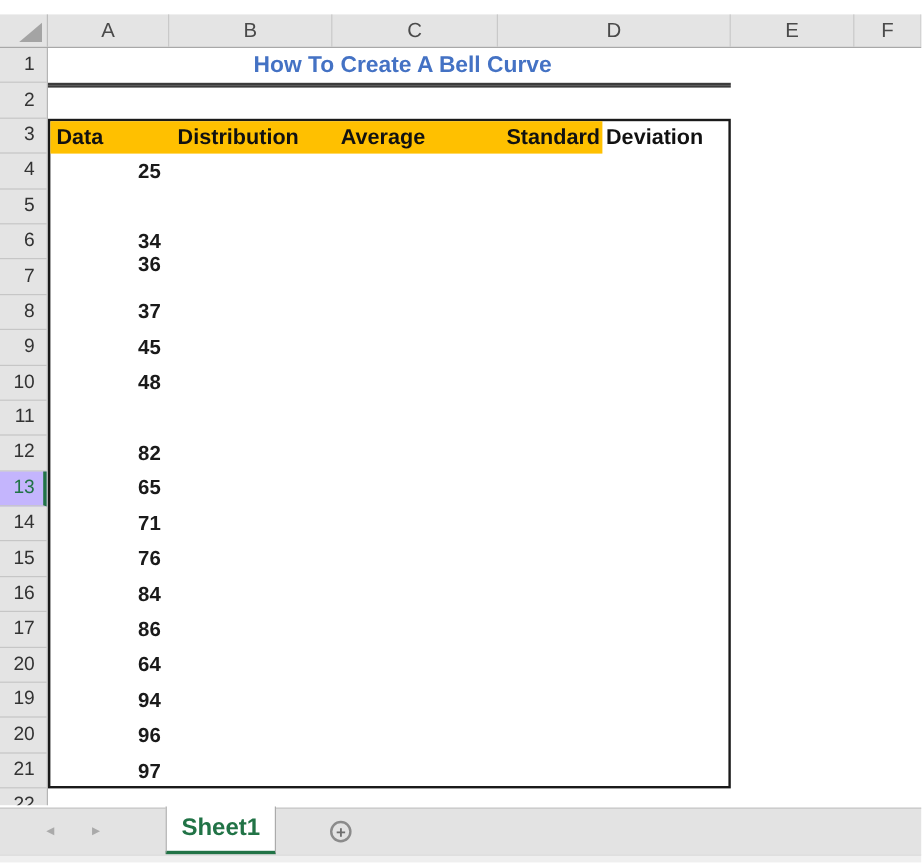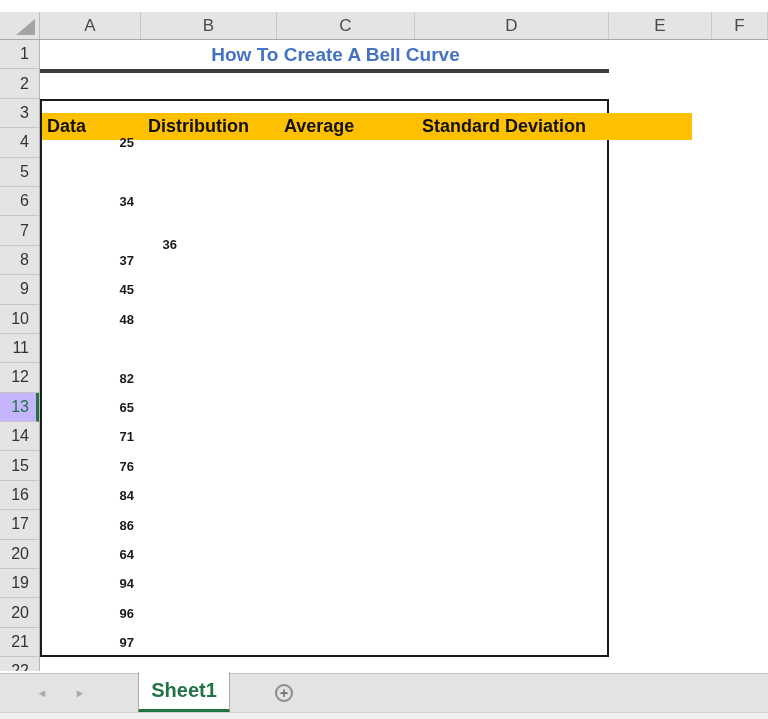--- a/index.html
+++ b/index.html
@@ -16,23 +16,23 @@
   
   .row-headers{position:absolute;left:0;top:40px;width:40px;height:631px;background:#e4e4e4;border-right:1px solid #b5b5b5;overflow:hidden;}
   .row-h{width:100%;height:29.4px;display:flex;align-items:center;justify-content:flex-end;padding-right:10px;color:#333;font-size:16px;border-bottom:1px solid #c6c6c6;}
   .row-h.active{color:var(--excel-green,#217346);background:#c4b5fd;border-right:3px solid var(--excel-green,#217346);padding-right:7px;}
 
   
   .cells{position:absolute;left:40px;top:40px;width:728px;height:631px;background:#ffffff;overflow:hidden;}
   .title-cell{position:absolute;left:11px;top:0;width:569px;height:29.4px;display:flex;align-items:center;justify-content:center;font-weight:bold;font-size:19px;color:var(--title-color,#4472C4);}
   .dbl-underline{position:absolute;left:0;top:29.4px;width:569px;height:3px;border-top:2px solid #3c3c3c;border-bottom:2px solid #3c3c3c;}
   .table-box{position:absolute;left:0;top:58.8px;width:569px;height:558.6px;border:2px solid #1a1a1a;background:#ffffff;}
-  .table-head-row{position:absolute;left:0;top:12px;width:650px;height:27.4px;background:var(--header-fill,#FFC000);}
+  .table-head-row{position:absolute;left:0;top:0;width:460px;height:27.4px;background:var(--header-fill,#FFC000);}
   .th-cell{position:absolute;top:0;height:100%;display:flex;align-items:center;padding-left:5px;font-weight:bold;font-size:18px;color:#111;white-space:nowrap;}
-  .data-cell{position:absolute;width:99px;height:29.4px;display:flex;align-items:center;justify-content:flex-end;padding-right:7px;font-weight:bold;font-size:13px;color:#1a1a1a;}
+  .data-cell{position:absolute;width:99px;height:29.4px;display:flex;align-items:center;justify-content:flex-end;padding-right:7px;font-weight:bold;font-size:17px;color:#1a1a1a;}
 
   
   .tab-bar{position:absolute;left:0;top:673px;width:768px;height:39px;background:#e3e3e3;border-top:1px solid #c6c6c6;}
   .nav-arrow{position:absolute;top:0;height:100%;display:flex;align-items:center;justify-content:center;width:20px;color:#aaaaaa;font-size:11px;cursor:default;}
   .nav-prev{left:32px;}
   .nav-next{left:70px;}
   .sheet-tab{position:absolute;left:138px;top:-2px;width:92px;height:41px;background:#ffffff;border-left:1px solid #ababab;border-right:1px solid #ababab;border-bottom:4px solid var(--excel-green,#217346);display:flex;align-items:center;justify-content:center;font-weight:bold;font-size:20px;color:var(--excel-green,#217346);}
   .add-sheet{position:absolute;left:275px;top:10px;width:18px;height:18px;border:2px solid #8b8b8b;border-radius:50%;display:flex;align-items:center;justify-content:center;color:#6f6f6f;font-size:14px;font-weight:bold;line-height:1;}
   .bottom-strip{position:absolute;left:0;top:712px;width:768px;height:7px;background:#efefef;border-top:1px solid #d4d4d4;}
 </style>
@@ -86,21 +86,21 @@
     <div class="table-box">
       <div class="table-head-row">
         <div class="th-cell" style="left:0;width:101px">Data</div>
         <div class="th-cell" style="left:101px;width:136px">Distribution</div>
         <div class="th-cell" style="left:237px;width:138px">Average</div>
         <div class="th-cell" style="left:375px;width:190px">Standard Deviation</div>
       </div>
 
     <div class="data-cell" style="left: 0px; top: 27.4px;">25</div>
         <div class="data-cell" style="left: 0px; top: 86.2px;">34</div>
-        <div class="data-cell" style="left: 0px; top: 129px; margin-left: 43px;">36</div>
+        <div class="data-cell" style="left: 0px; top: 106px;">36</div>
         <div class="data-cell" style="left: 0px; top: 145px;">37</div>
         <div class="data-cell" style="left: 0px; top: 174.4px;">45</div>
         <div class="data-cell" style="left: 0px; top: 203.8px;">48</div>
         <div class="data-cell" style="left: 0px; top: 262.6px;">82</div>
         <div class="data-cell" style="left: 0px; top: 292px;">65</div>
         <div class="data-cell" style="left: 0px; top: 321.4px;">71</div>
         <div class="data-cell" style="left: 0px; top: 350.8px;">76</div>
         <div class="data-cell" style="left: 0px; top: 380.2px;">84</div>
         <div class="data-cell" style="left: 0px; top: 409.6px;">86</div>
         <div class="data-cell" style="left: 0px; top: 439px;">64</div>

